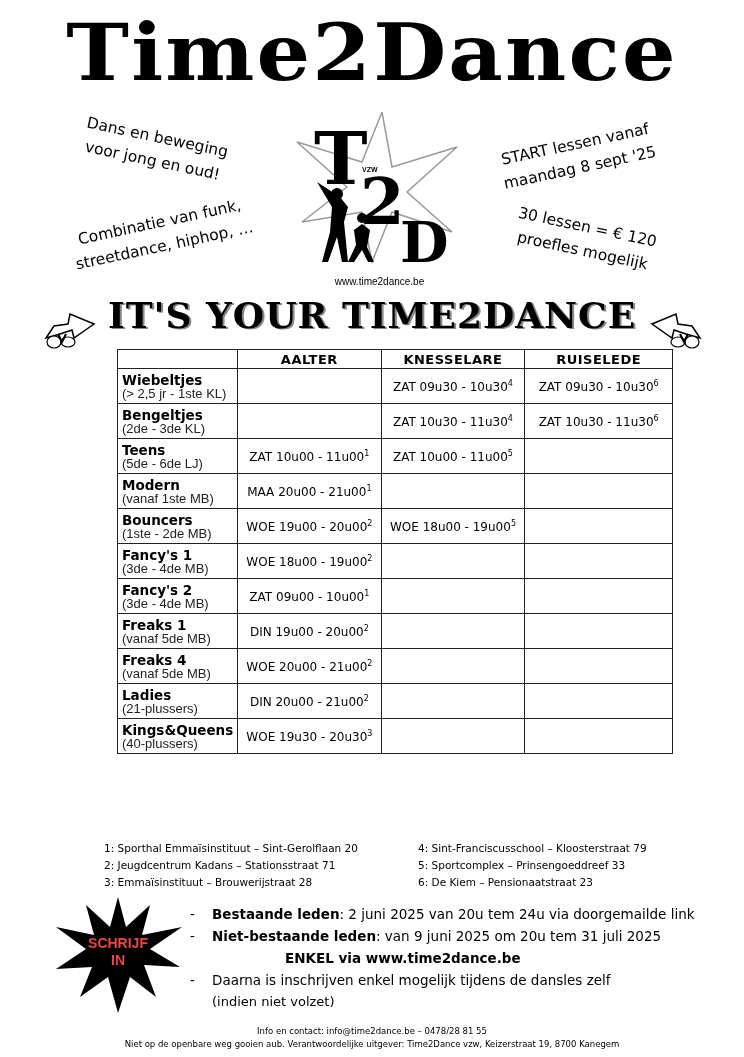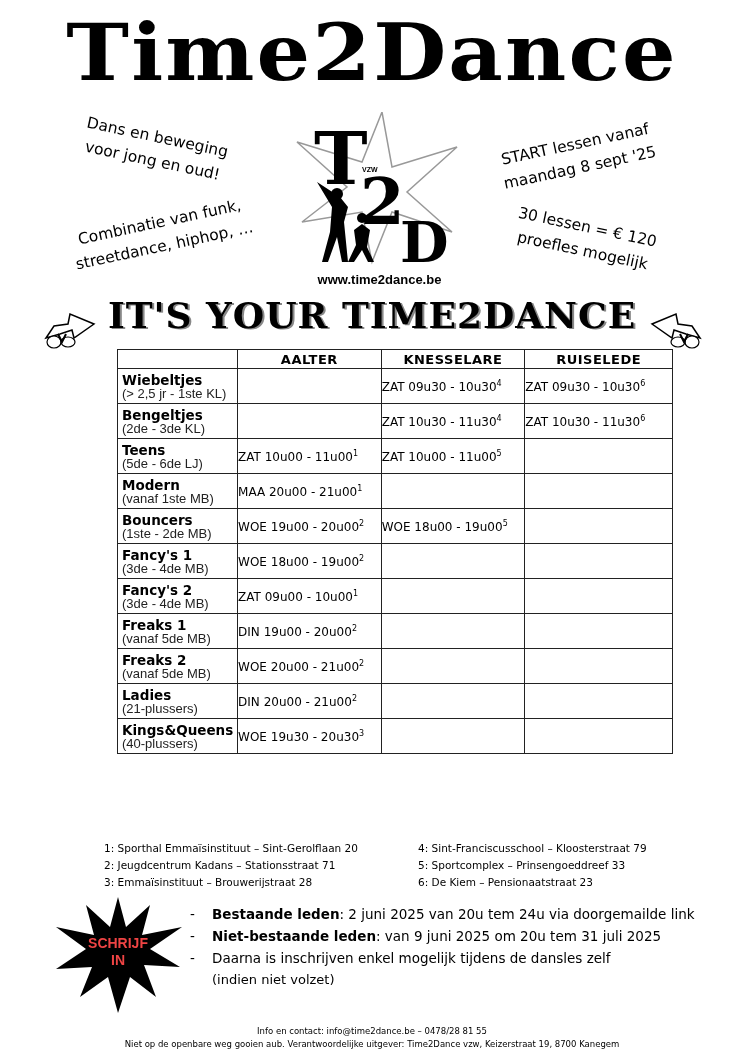--- a/index.html
+++ b/index.html
@@ -8,39 +8,39 @@
   .title { position:absolute; left:0; top:14px; width:744px; text-align:center;
     font-family:"DejaVu Serif", serif; font-weight:bold; font-size:78px; letter-spacing:2px; line-height:1; transform:scaleX(1.08); }
 
   .tilt { position:absolute; font-family:"DejaVu Sans", sans-serif; font-size:15.5px; line-height:24px; text-align:center; white-space:nowrap; }
   .t1 { left:70px; top:125px; width:170px; transform:rotate(12deg); }
   .t2 { left:62px; top:210px; width:200px; transform:rotate(-12deg); }
   .t3 { left:495px; top:132px; width:165px; transform:rotate(-12deg); }
   .t4 { left:505px; top:215px; width:160px; transform:rotate(12deg); }
 
   .logo { position:absolute; left:292px; top:112px; width:175px; height:175px; }
-  .logo-url { position:absolute; left:0; bottom:0; width:175px; text-align:center; font-weight:bold; font-size:13px; font-family:"Liberation Sans", sans-serif; }
+  .logo-url { position:absolute; left:0; bottom:0; width:175px; text-align:center; font-weight:normal; font-size:10px; font-family:"Liberation Sans", sans-serif; }
 
   .subtitle { position:absolute; left:0; top:292px; width:744px; text-align:center;
     font-family:"DejaVu Serif", serif; font-weight:bold; font-size:36px; letter-spacing:1px; line-height:46px; text-shadow:2px 1px 0 #888; }
   .arrow { position:absolute; top:300px; width:64px; height:52px; }
   .arrow.left { left:38px; }
   .arrow.right { left:644px; }
 
   table.sched { position:absolute; left:117px; top:349px; width:556px; border-collapse:collapse; }
   table.sched td, table.sched th { border:1.5px solid #222; padding:0; }
   table.sched th { height:18px; font-family:"DejaVu Sans", sans-serif; font-size:13px; font-weight:bold; letter-spacing:0.5px; }
   table.sched td { height:34px; }
   .col0 { width:112px; }
   .col1 { width:138px; }
   .col2 { width:138px; }
   .col3 { width:142px; }
   .gname { display:block; font-weight:bold; font-size:13.5px; padding-left:4px; line-height:16px; }
   .gsub { display:block; font-size:13px; padding-left:4px; color:#222; font-family:"Liberation Sans", sans-serif; line-height:12px; }
-  .slot { font-size:12px; white-space:nowrap; }
+  .slot { text-align:center; font-size:12px; white-space:nowrap; }
   .slot sup { font-size:8px; }
 
   .legend { position:absolute; left:104px; top:840px; width:560px; font-size:10.5px; line-height:17px; }
   .legend .lcol { position:absolute; top:0; }
   .legend .lcol.a { left:0; }
   .legend .lcol.b { left:314px; }
 
   .star { position:absolute; left:52px; top:897px; width:132px; height:116px; }
   .star-text { position:absolute; left:0; top:38px; width:132px; text-align:center; color:#ef4444; font-weight:bold; font-size:14px; line-height:17px; font-family:"Liberation Sans", sans-serif; }
 
@@ -180,21 +180,21 @@
         <td>
           <span class="gname">Freaks 1</span>
           <span class="gsub">(vanaf 5de MB)</span>
         </td>
         <td class="slot"><span>DIN 19u00 - 20u00</span><sup>2</sup></td>
         <td class="slot"><span></span><sup></sup></td>
         <td class="slot"><span></span><sup></sup></td>
       </tr>
       <tr>
         <td>
-          <span class="gname">Freaks 2</span>
+          <span class="gname">Freaks 4</span>
           <span class="gsub">(vanaf 5de MB)</span>
         </td>
         <td class="slot"><span>WOE 20u00 - 21u00</span><sup>2</sup></td>
         <td class="slot"><span></span><sup></sup></td>
         <td class="slot"><span></span><sup></sup></td>
       </tr>
       <tr>
         <td>
           <span class="gname">Ladies</span>
           <span class="gsub">(21-plussers)</span>
@@ -240,20 +240,21 @@
 
 <div class="reg">
   <div class="row">
     <span class="dash">-</span>
     <b>Bestaande leden</b><span>: 2 juni 2025 van 20u tem 24u via doorgemailde link</span>
   </div>
   <div class="row">
     <span class="dash">-</span>
     <b>Niet-bestaande leden</b><span>: van 9 juni 2025 om 20u tem 31 juli 2025</span>
   </div>
+  <div class="row indent">ENKEL via www.time2dance.be</div>
   <div class="row">
     <span class="dash">-</span>
     <span>Daarna is inschrijven enkel mogelijk tijdens de dansles zelf</span>
   </div>
   <div class="row small">(indien niet volzet)</div>
 </div>
 
 <div class="footer">
   <div>Info en contact: info@time2dance.be – 0478/28 81 55</div>
   <div>Niet op de openbare weg gooien aub. Verantwoordelijke uitgever: Time2Dance vzw, Keizerstraat 19, 8700 Kanegem</div>

